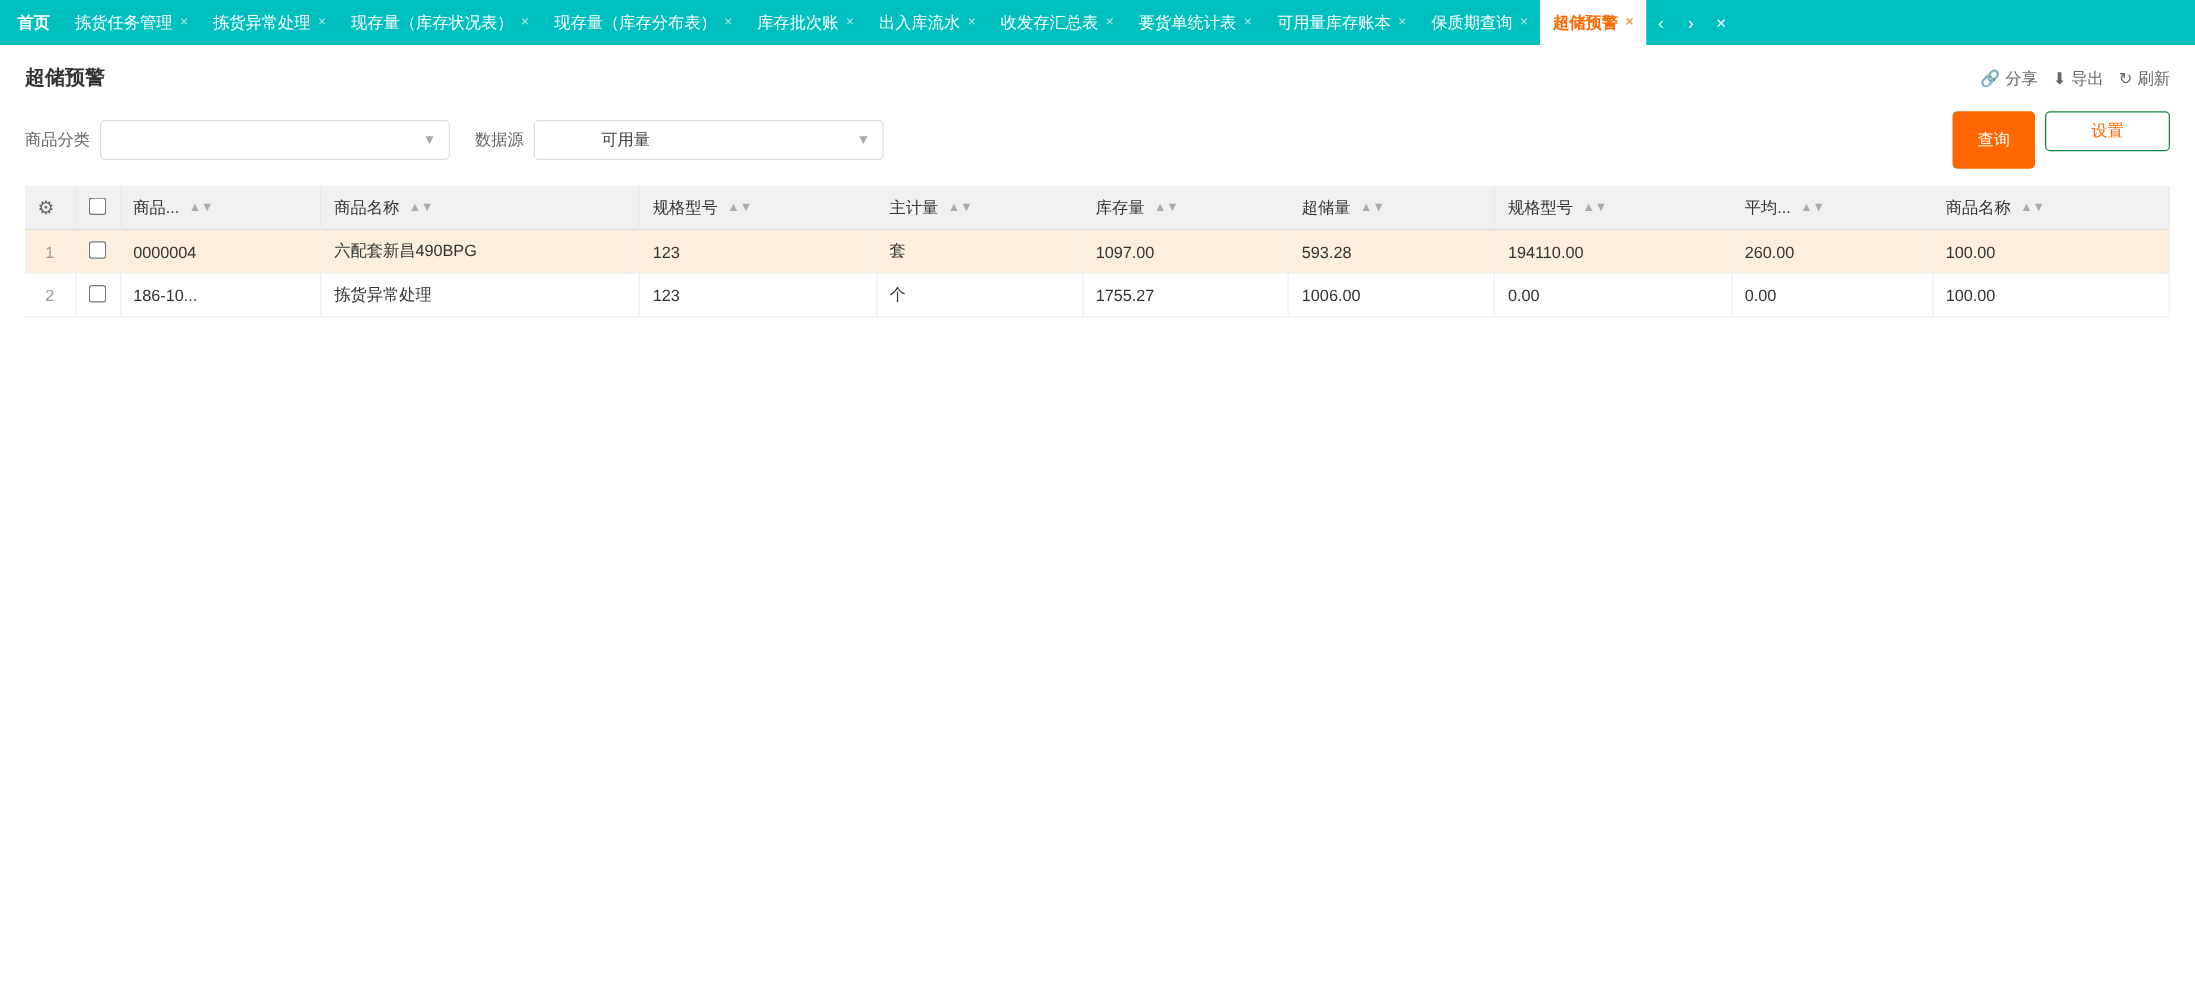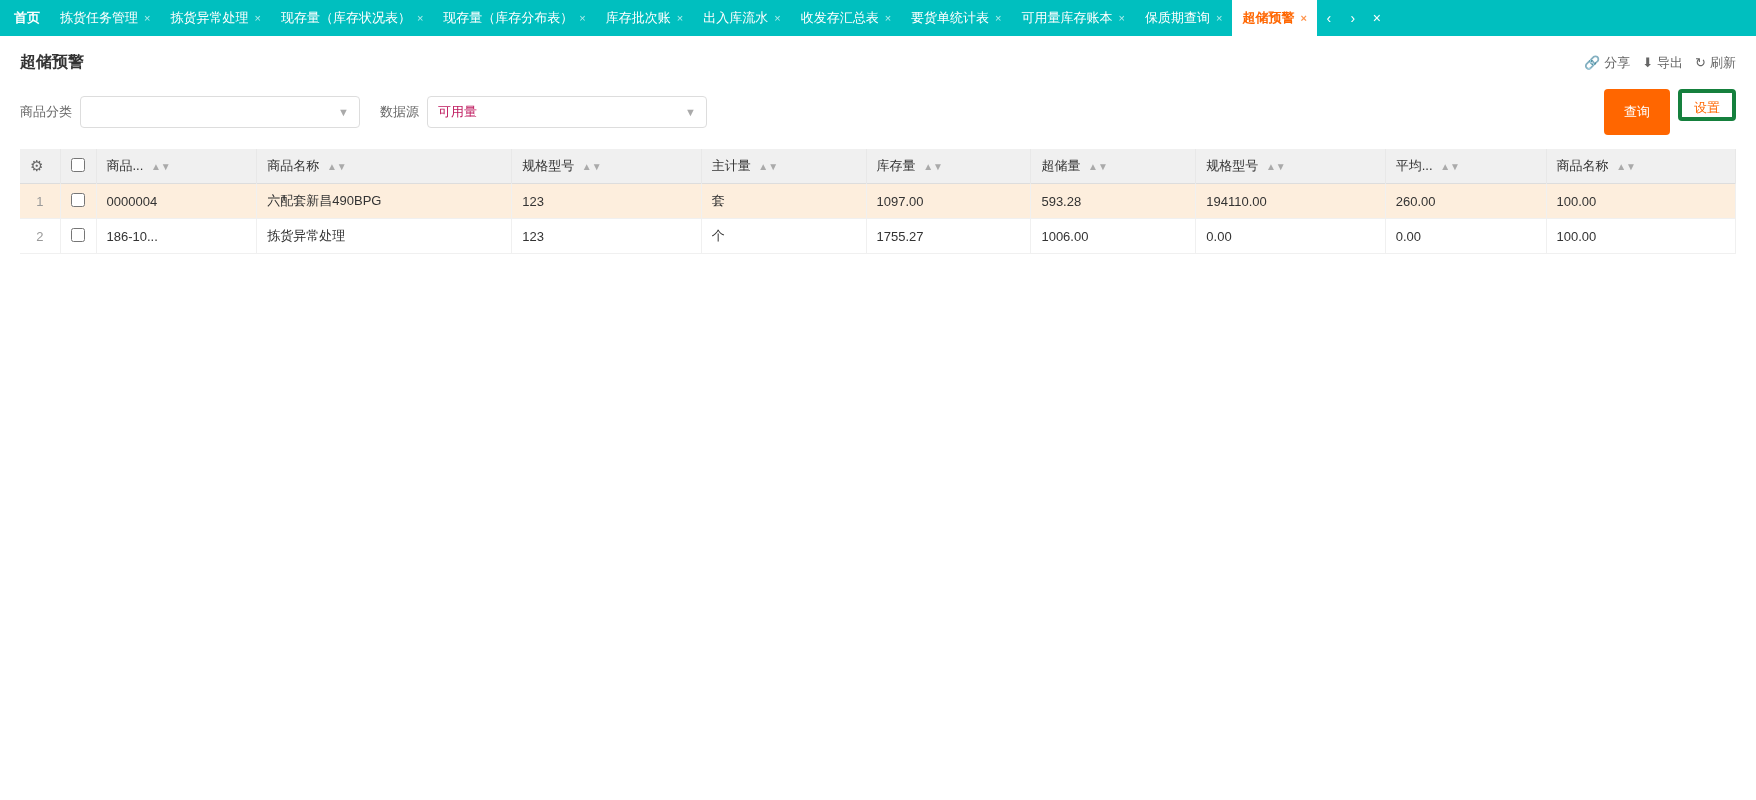--- a/index.html
+++ b/index.html
@@ -123,23 +123,23 @@
       border-radius: 4px;
       padding: 9px 20px;
       font-size: 13px;
       cursor: pointer;
       height: 46px;
       font-family: Liberation Serif, serif;
     }
     .btn-settings {
       background: #fff;
       color: #f60;
-      border: 4px solid #15803d;
+      border: 1px solid #15803d;
       border-radius: 4px;
-      padding: 6px 12px;
+      padding: 6px 36px;
       font-size: 13px;
       cursor: pointer;
       height: 32px;
     }
 
     
     .data-table {
       width: 100%;
       border-collapse: collapse;
       font-size: 13px;
@@ -278,21 +278,21 @@
     <div class="filter-item">
       <span class="filter-label">商品分类</span>
       <div class="filter-select">
         <span>&nbsp;</span>
         <span class="chevron">▼</span>
       </div>
     </div>
     <div class="filter-item">
       <span class="filter-label">数据源</span>
       <div class="filter-select">
-        <span style="color:#be185d;">可用量</span>
+        <span style="color:#404040;margin-left:43px;">可用量</span>
         <span class="chevron">▼</span>
       </div>
     </div>
     <div class="filter-buttons">
       <button class="btn-query">查询</button>
       <button class="btn-settings">设置</button>
     </div>
   </div>
 
   <table class="data-table">

